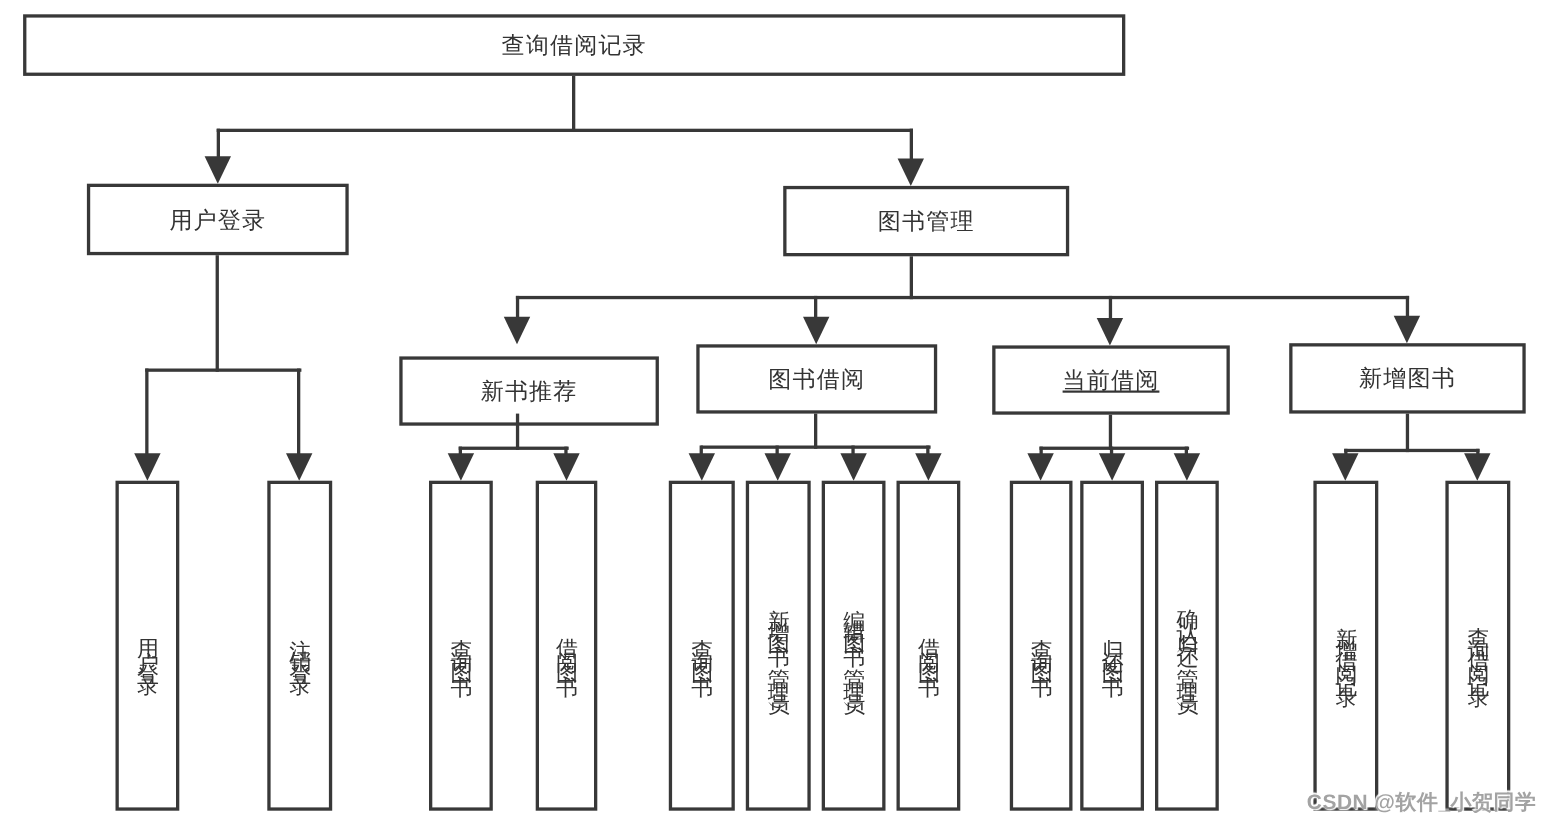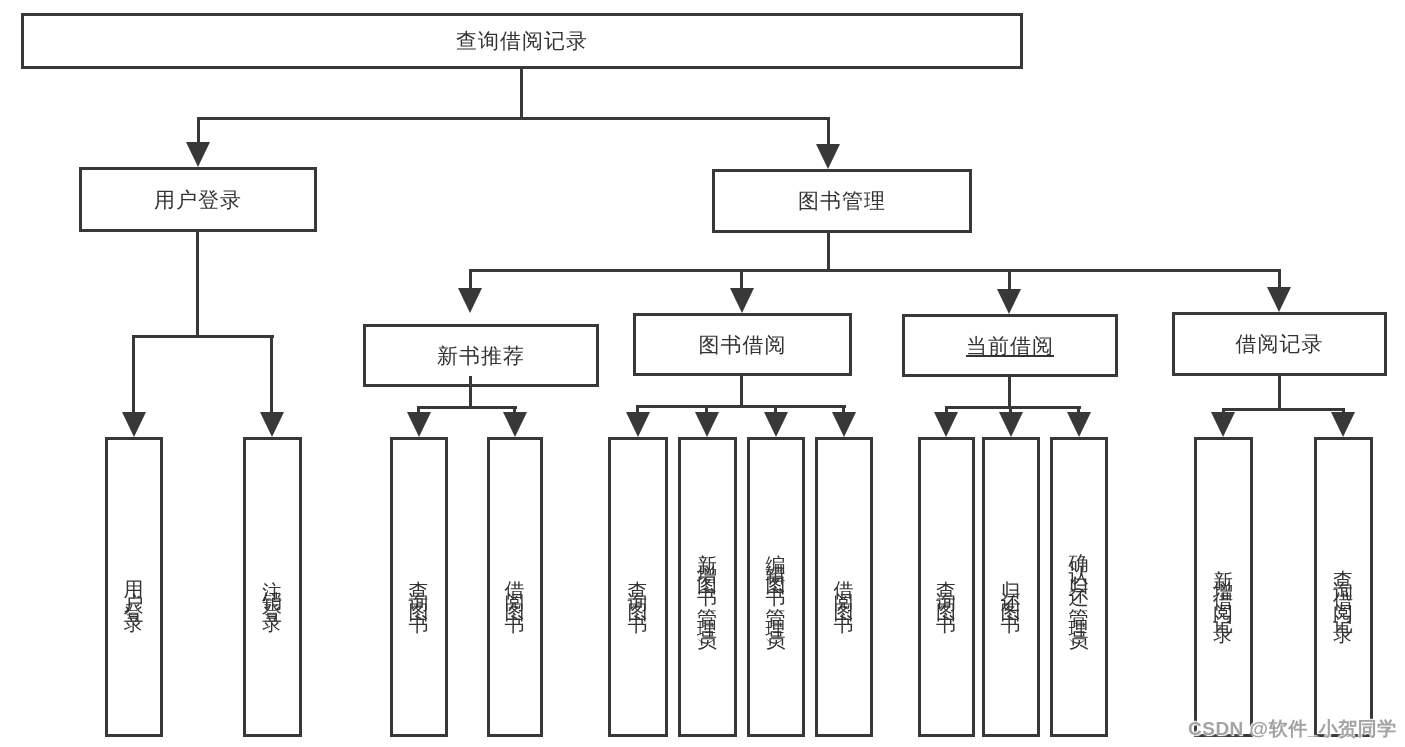--- a/index.html
+++ b/index.html
@@ -92,21 +92,21 @@
   <div class="stem" style="left:740px;top:269px;height:22px;"></div>
   <div class="arrow" style="left:730px;top:288px;"></div>
   <div class="stem" style="left:1008px;top:269px;height:23px;"></div>
   <div class="arrow" style="left:997px;top:289px;"></div>
   <div class="stem" style="left:1278px;top:269px;height:21px;"></div>
   <div class="arrow" style="left:1267px;top:287px;"></div>
 
   <div class="hbox" style="left:363px;top:313px;width:236px;height:63px;margin-top:11px;">新书推荐</div>
   <div class="hbox" style="left:633px;top:313px;width:219px;height:63px;">图书借阅</div>
   <div class="hbox" style="left:902px;top:314px;width:216px;height:63px;text-decoration:underline;">当前借阅</div>
-  <div class="hbox" style="left:1172px;top:312px;width:215px;height:64px;">借阅记录</div>
+  <div class="hbox" style="left:1172px;top:312px;width:215px;height:64px;">新增图书</div>
 
   <div class="vline" style="left:469px;top:376px;height:33px;"></div>
   <div class="hline" style="left:417px;top:406px;width:100px;"></div>
   <div class="stem" style="left:417px;top:406px;height:9px;"></div>
   <div class="arrow" style="left:407px;top:412px;"></div>
   <div class="stem" style="left:513px;top:406px;height:9px;"></div>
   <div class="arrow" style="left:503px;top:412px;"></div>
 
   <div class="vline" style="left:740px;top:376px;height:32px;"></div>
   <div class="hline" style="left:637px;top:405px;width:209px;"></div>

